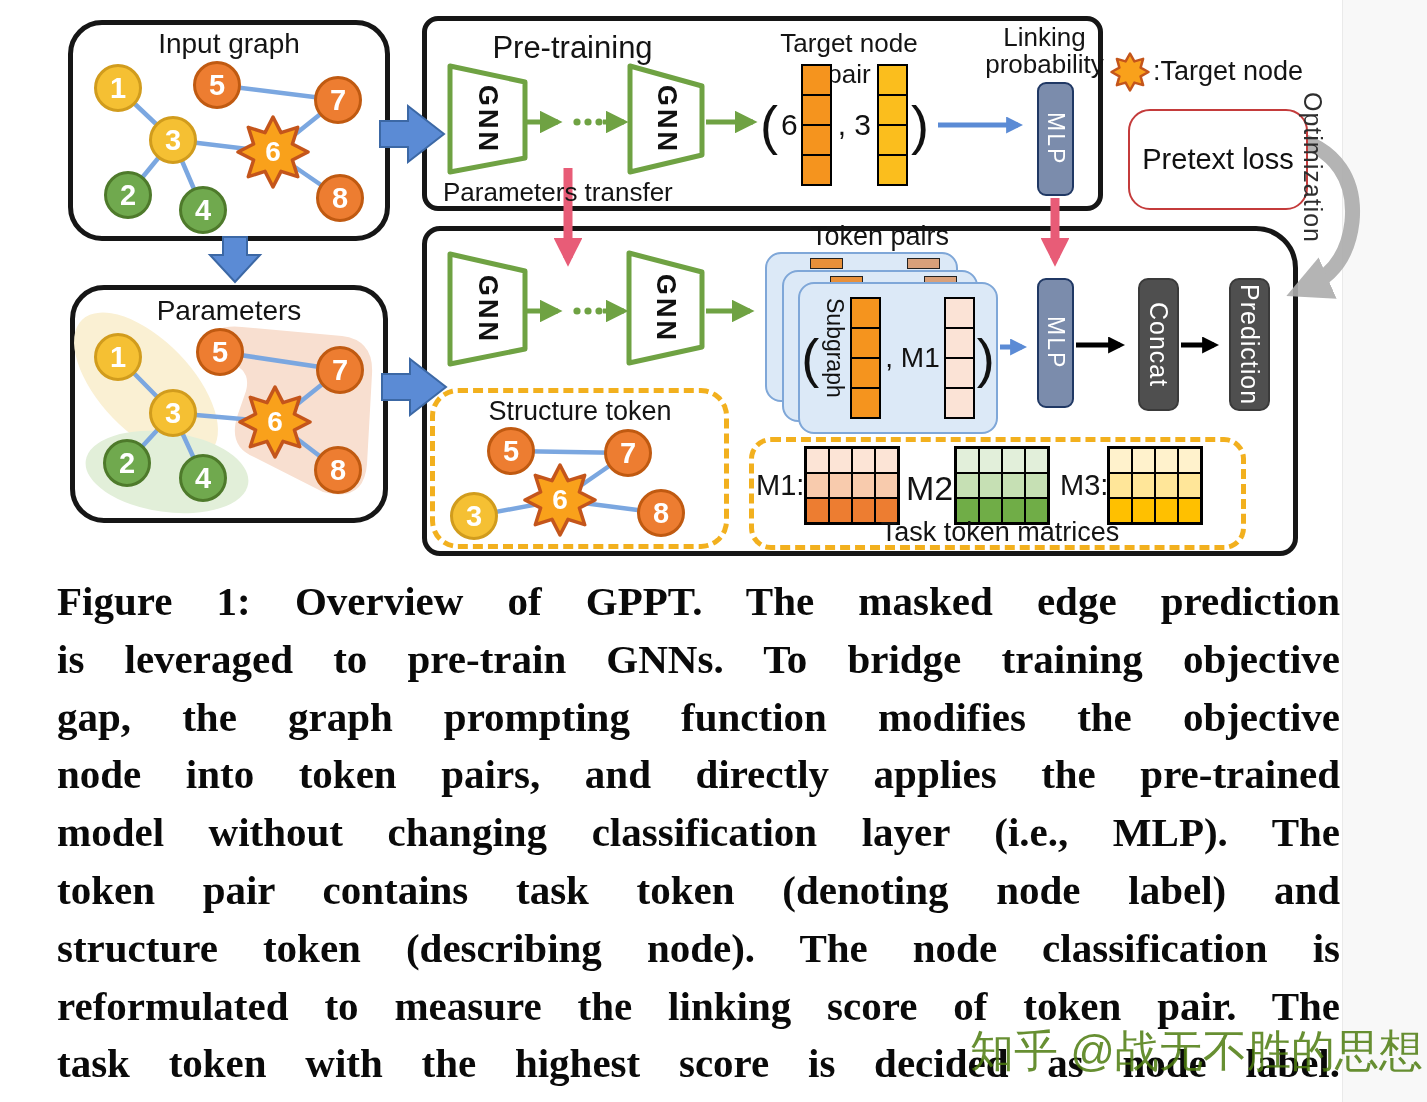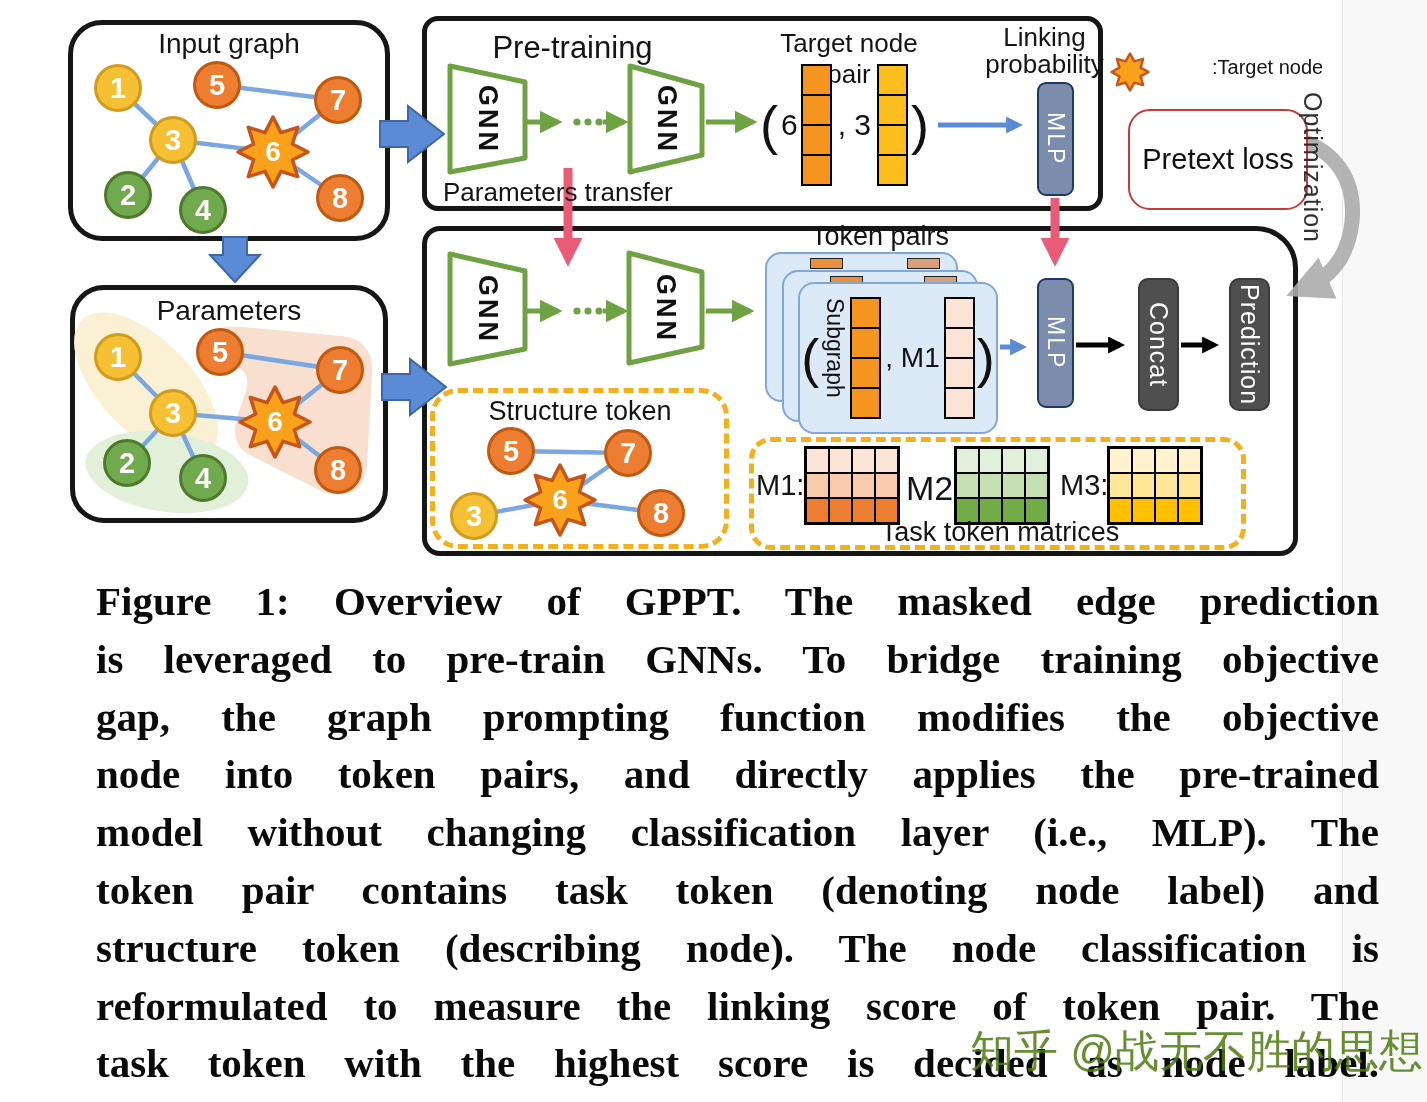--- a/index.html
+++ b/index.html
@@ -36,21 +36,21 @@
   .vector{display:flex;flex-direction:column;border:2.5px solid #000;z-index:2;flex:none;}
   .vector .vcell{width:27px;height:28px;border-top:2px solid #000;}
   .vector .vcell:first-child{border-top:none;}
   .pair-flex{position:absolute;display:flex;align-items:center;z-index:2;gap:3px;}
   .paren{font-size:54px;font-weight:400;color:#111;line-height:1;}
   .pnum{font-size:30px;color:#111;}
   .pretext{position:absolute;border:2.5px solid #C43B3B;border-radius:22px;background:#fff;display:flex;
            align-items:center;justify-content:center;z-index:2;box-sizing:border-box;font-size:29px;color:#111;}
   .matrix{position:absolute;display:grid;border:2.5px solid #000;z-index:2;}
   .matrix .mcell{width:23px;height:25px;border:1.2px solid #000;box-sizing:border-box;}
-  #caption{position:absolute;left:57px;top:573px;width:1283px;z-index:2;margin-left:39px;}
+  #caption{position:absolute;left:57px;top:573px;width:1283px;z-index:2;}
   .cap-line{font-family:"Liberation Serif",serif;font-weight:700;font-size:41px;color:#0a0a0a;
             height:57.8px;line-height:57.8px;text-align:justify;text-align-last:justify;}
   #watermark{position:absolute;right:4px;top:1022px;z-index:5;font-size:44px;color:#4d7c0f;opacity:.85;white-space:nowrap;}
 </style>
 </head>
 <body>
 
 <div id="stage">
   <div id="edge-strip" style="left:1342px;width:85px;"></div>
 
@@ -200,21 +200,21 @@
   <div class="darkbox" style="left:1138px;top:278px;width:41px;height:133px;">
     <span>Concat</span>
   </div>
   <div class="darkbox" style="left:1229px;top:278px;width:41px;height:133px;">
     <span>Prediction</span>
   </div>
 
   <span id="legend-star" style="position:absolute;left:1110px;top:52px;width:40px;height:40px;z-index:2;"><svg width="40" height="40">
         <polygon points="20.0,1.5 24.4,9.4 33.1,6.9 30.6,15.6 38.5,20.0 30.6,24.4 33.1,33.1 24.4,30.6 20.0,38.5 15.6,30.6 6.9,33.1 9.4,24.4 1.5,20.0 9.4,15.6 6.9,6.9 15.6,9.4" fill="#F9A11B" stroke="#C4551B" stroke-width="2.5" stroke-linejoin="round"></polygon>
       </svg></span>
-  <div class="label" style="left:1212px;top:56px;font-size:20px;">:Target node</div>
+  <div class="label" style="left:1153px;top:56px;font-size:27px;">:Target node</div>
   <div class="pretext" style="left:1128px;top:109px;width:180px;height:101px;">
     <span>Pretext loss</span>
   </div>
   <div class="label vlabel" style="left:1298px;top:92px;height:220px;font-size:25px;color:#2e2e2e;letter-spacing:1px;">Optimization</div>
 
   <div class="label center" style="left:795px;top:221px;width:170px;font-size:27px;">Token pairs</div>
   <div class="card" style="left:765px;top:252px;width:193px;height:150px;">
     <div class="tab t-orange" style="left:43px;top:4px;"></div>
     <div class="tab t-tan" style="left:140px;top:4px;"></div>
   </div>

